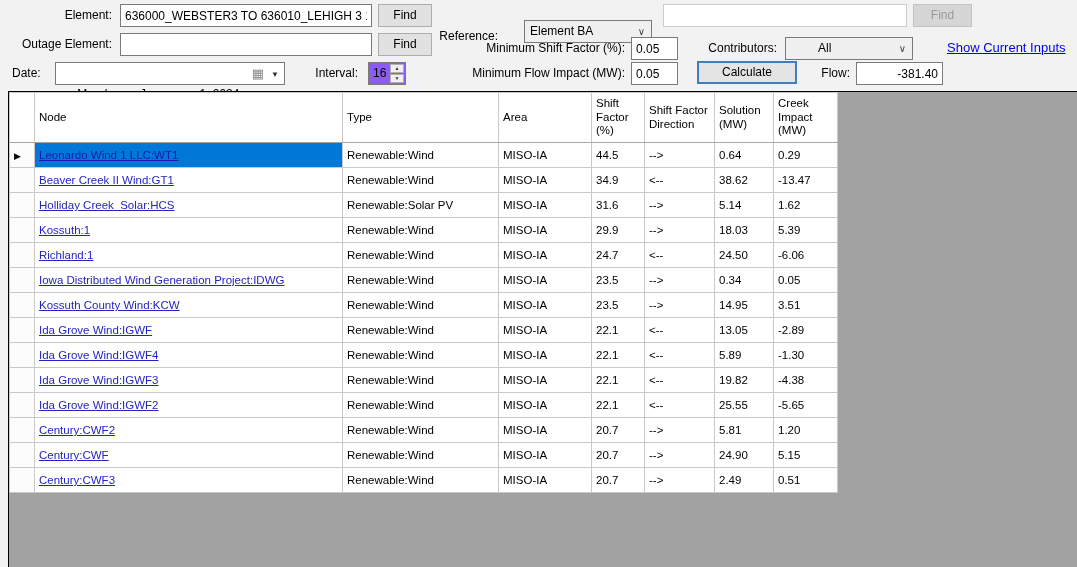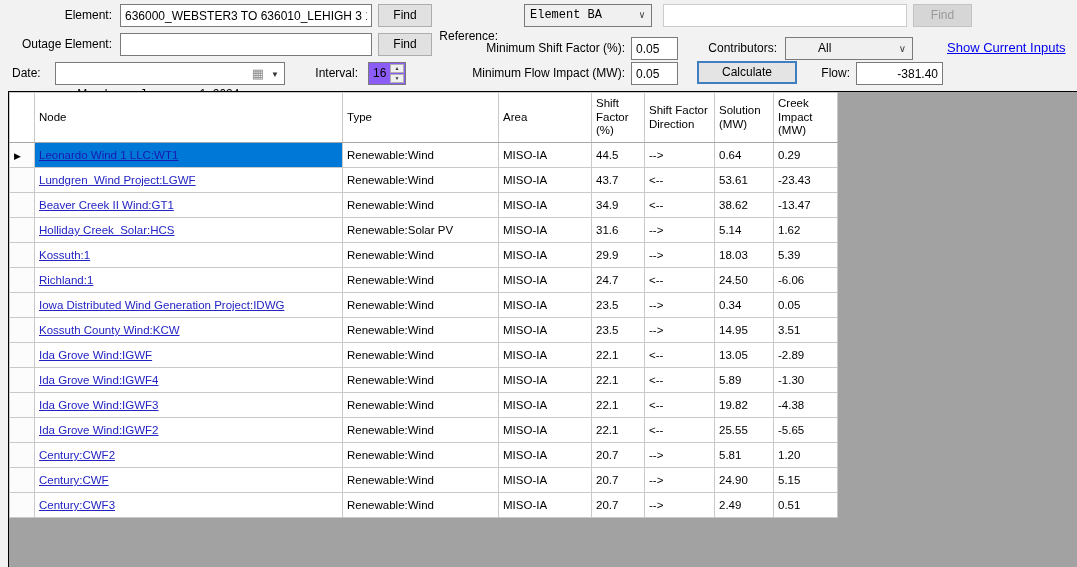--- a/index.html
+++ b/index.html
@@ -79,21 +79,21 @@
 </head>
 <body>
 
 <div>
 
   <div class="lbl r" style="left:0;top:4px;width:112px;">Element:</div>
   <input class="tb" style="left: 120px; top: 4px; width: 252px;" value="636000_WEBSTER3 TO 636010_LEHIGH 3 1">
   <div class="btn" style="left:378px;top:4px;width:54px;">Find</div>
 
   <div class="lbl r" style="left:411px;top:4px;width:87px;margin-top:21px;">Reference:</div>
-  <div class="combo" style="left:524px;top:4px;width:128px;font-family:Liberation Mono, monospace;">
+  <div class="combo" style="left:524px;top:20px;width:128px;">
     <span>Element BA</span>
     <span class="chev">∨</span>
   </div>
   <input class="tb" style="left: 663px; top: 4px; width: 244px;" disabled="" value="">
   <div class="btn disabled" style="left:913px;top:4px;width:59px;">Find</div>
 
   <div class="lbl r" style="left:0;top:33px;width:112px;">Outage Element:</div>
   <input class="tb" style="left: 120px; top: 33px; width: 252px;" value="">
   <div class="btn" style="left:378px;top:33px;width:54px;">Find</div>
 
@@ -162,30 +162,20 @@
           <td class="selected"><span class="node-link">Leonardo Wind 1 LLC:WT1</span></td>
           <td>Renewable:Wind</td>
           <td>MISO-IA</td>
           <td class="num">44.5</td>
           <td>--&gt;</td>
           <td class="num">0.64</td>
           <td class="num">0.29</td>
         </tr>
         <tr>
           <td class="rowhdr"></td>
-          <td><span class="node-link">Lundgren  Wind Project:LGWF</span></td>
-          <td>Renewable:Wind</td>
-          <td>MISO-IA</td>
-          <td class="num">43.7</td>
-          <td>&lt;--</td>
-          <td class="num">53.61</td>
-          <td class="num">-23.43</td>
-        </tr>
-        <tr>
-          <td class="rowhdr"></td>
           <td><span class="node-link">Beaver Creek II Wind:GT1</span></td>
           <td>Renewable:Wind</td>
           <td>MISO-IA</td>
           <td class="num">34.9</td>
           <td>&lt;--</td>
           <td class="num">38.62</td>
           <td class="num">-13.47</td>
         </tr>
         <tr>
           <td class="rowhdr"></td>

